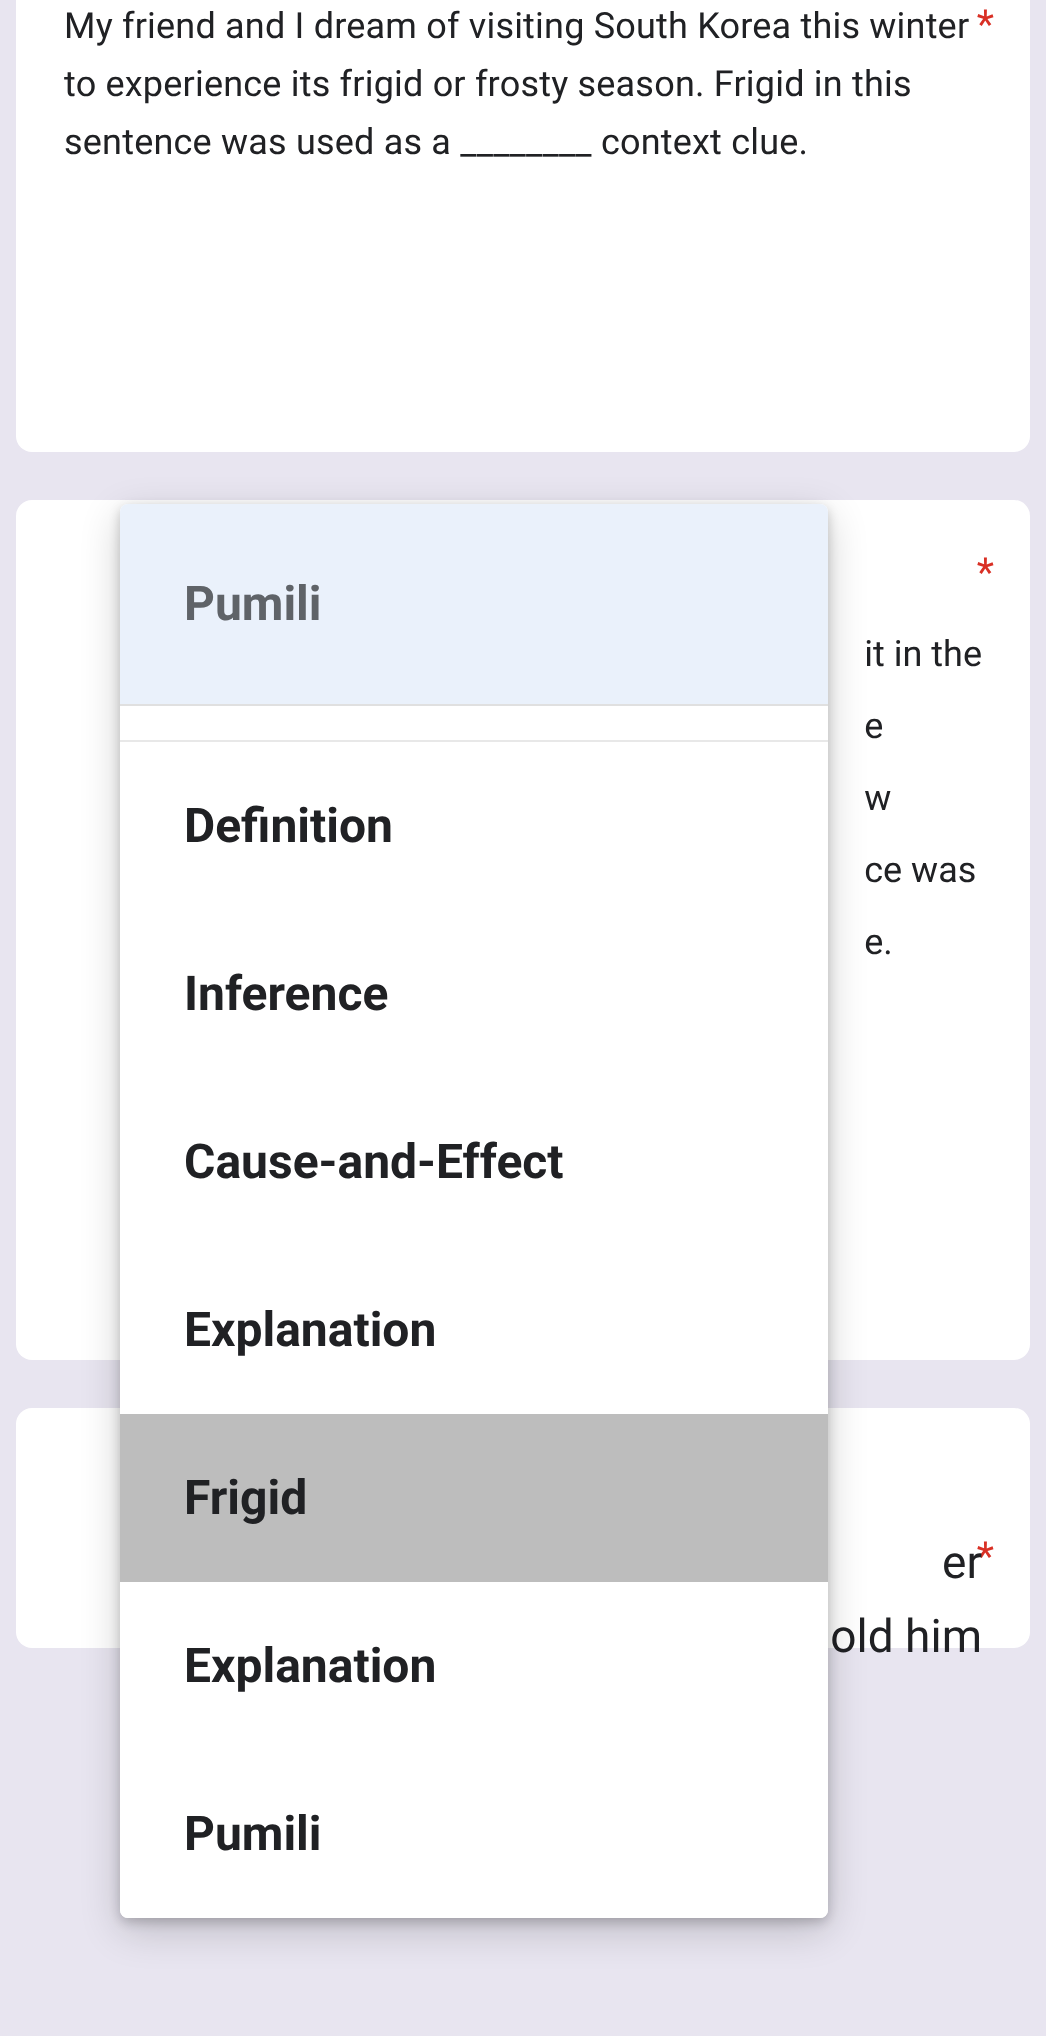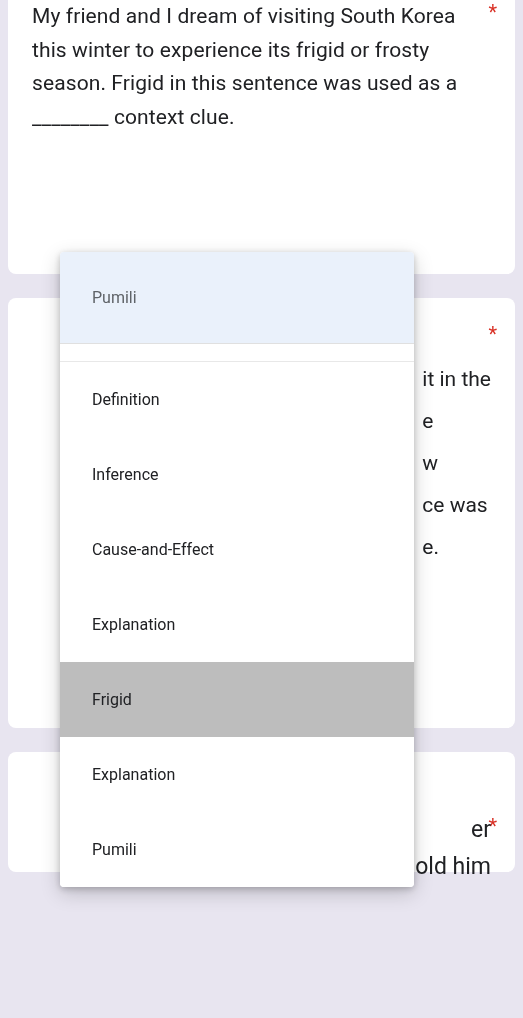--- a/index.html
+++ b/index.html
@@ -23,21 +23,21 @@
 
     .card-top {
       border-top-left-radius: 0;
       border-top-right-radius: 0;
       padding-top: 0;
       margin-top: 0;
       padding-bottom: 140px;
     }
 
     .question-text {
-      font-size: 21px;
+      font-size: 18px;
       line-height: 1.6;
       color: #202124;
       font-weight: 400;
       letter-spacing: 0.1px;
     }
 
     .required-asterisk {
       color: #d93025;
       position: absolute;
       top: 0px;
@@ -55,21 +55,21 @@
       height: 430px;
     }
 
     .card-bottom {
       padding: 24px;
       position: relative;
       height: 120px;
     }
 
     .partial-text {
-      font-size: 21px;
+      font-size: 18px;
       line-height: 2.0;
       color: #202124;
       position: absolute;
       right: 24px;
       top: 60px;
       text-align: left;
     }
 
     .partial-text .line { display: block; text-align: left;}
 
@@ -80,24 +80,25 @@
       width: 354px;
       background: #ffffff;
       box-shadow: 0 2px 6px rgba(0,0,0,0.2), 0 6px 20px rgba(0,0,0,0.19);
       border-radius: 4px;
       z-index: 100;
       overflow: hidden;
     }
 
     .dropdown-option {
       padding: 28px 32px;
-      font-size: 16px;
+      font-size: 24px;
       color: #202124;
       cursor: pointer;
       background: #ffffff;
+      font-weight: bold;
     }
 
     .dropdown-option.placeholder {
       background: #eaf1fb;
       color: #5f6368;
       border-bottom: 1px solid #e0e0e0;
       padding: 36px 32px;
     }
 
     .dropdown-option.placeholder-divider {

